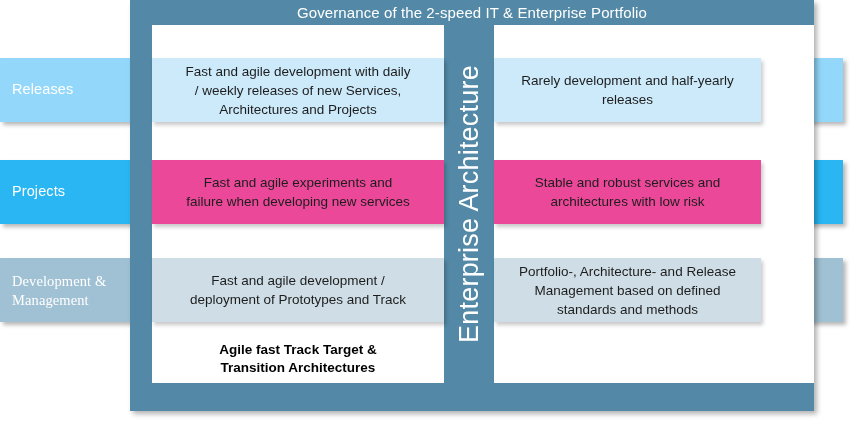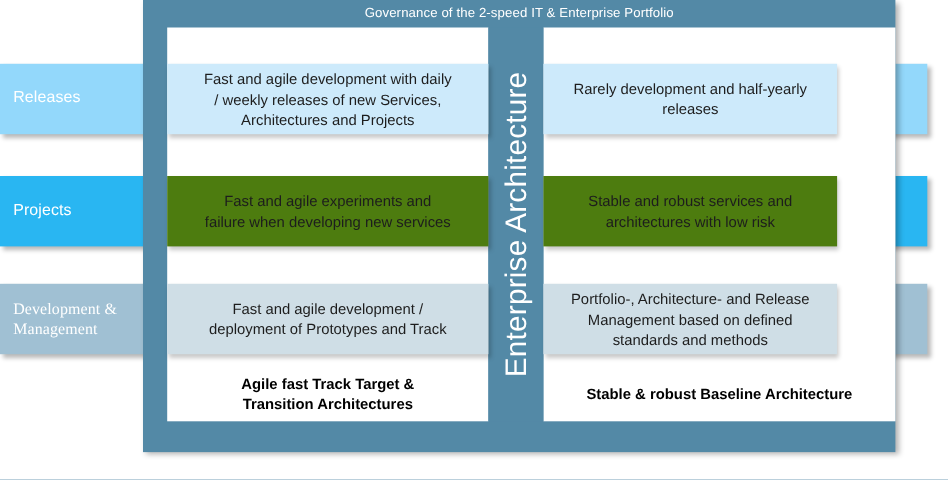--- a/index.html
+++ b/index.html
@@ -23,21 +23,21 @@
   #band-services{top:160px;height:64px;background:#29b6f2;}
   #band-devmgmt {top:258px;height:64px;background:#a0c0d3;}
 
   
   #panel{
     position:absolute;left:130px;top:0;width:684px;height:411px;
     background:#5389a6;box-shadow:3px 3px 5px rgba(0,0,0,.3);
   }
   #panel-title{
     position:absolute;left:0;top:4px;width:684px;
-    text-align:center;color:#ffffff;font-size:12px;letter-spacing:.1px;
+    text-align:center;color:#ffffff;font-size:15px;letter-spacing:.1px;
   }
 
   
   .column{position:absolute;top:25px;height:358px;background:#ffffff;}
   #col-left {left:152px;width:292px;}
   #col-right{left:494px;width:320px;}
 
   
   #ea-band{
     position:absolute;left:444px;top:25px;width:50px;height:358px;
@@ -53,21 +53,21 @@
 
   
   .cell{
     position:absolute;
     display:flex;align-items:center;justify-content:center;
     text-align:center;color:#1d1d1d;font-size:13.5px;line-height:19px;
     padding:0 10px;box-sizing:border-box;white-space:pre-line;
     box-shadow:2px 3px 4px rgba(0,0,0,.22);
   }
   .cell.r1{background:#cdeafb;}
-  .cell.r2{background:#4d7c0f;}
+  .cell.r2{background:#ec4899;}
   .cell.r3{background:#cfdee6;}
 
   .left-cell {left:152px;width:292px;}
   .right-cell{left:494px;width:267px;}
 
   .row1{top:58px;height:64px;}
   .row2{top:160px;height:64px;}
   .row3{top:258px;height:64px;}
 
   
@@ -116,15 +116,14 @@
   <div class="cell right-cell r1 row1">Rarely development and half-yearly
 releases</div>
   <div class="cell right-cell r2 row2">Stable and robust services and
 architectures with low risk</div>
   <div class="cell right-cell r3 row3">Portfolio-, Architecture- and Release
 Management based on defined
 standards and methods</div>
 
   <div class="footer-caption" id="caption-left">Agile fast Track Target &amp;
 Transition Architectures</div>
-  <div class="footer-caption" id="caption-right">Stable &amp; robust Baseline Architecture</div>
 
 </div>
 
 </body></html>

